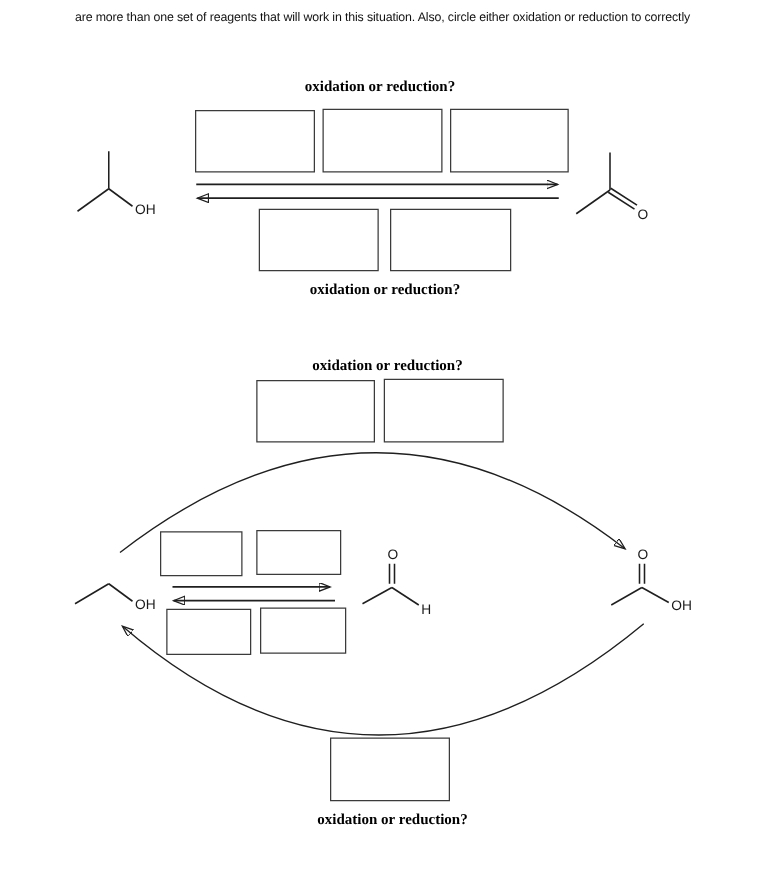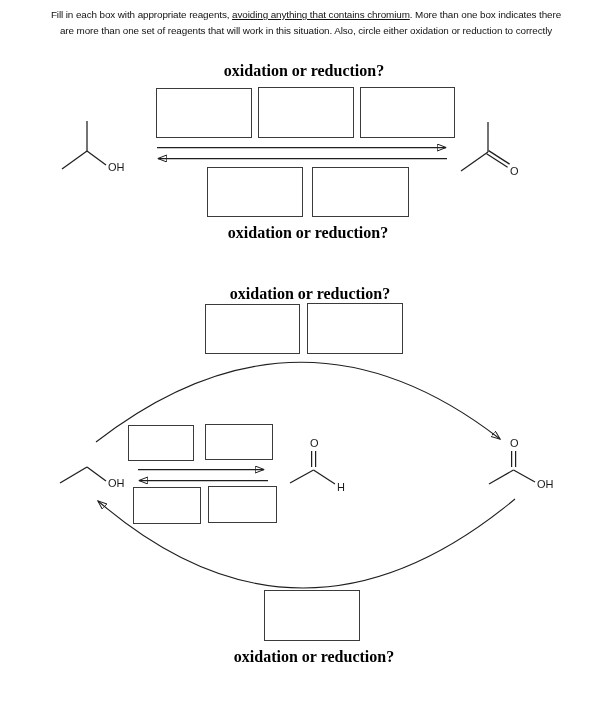--- a/index.html
+++ b/index.html
@@ -9,42 +9,41 @@
   }
   .header{position:absolute;top:7px;left:0;width:612px;}
   .hline{
     text-align:center;white-space:nowrap;font-size:9.9px;letter-spacing:-0.1px;
     line-height:16.4px;color:#111;
   }
   .u{text-decoration:underline;}
   .prompt{
     position:absolute;transform:translateX(-50%);white-space:nowrap;
     font-family:"Liberation Serif","DejaVu Serif",serif;font-weight:bold;
-    font-size:16px;color:#000;
+    font-size:12px;color:#000;
   }
   .abox{
     position:absolute;box-sizing:border-box;background:#ffffff;
     border:1.4px solid #3b3b3b;
   }
   svg.layer{position:absolute;left:0;top:0;pointer-events:none;}
   svg.layer line, svg.layer path{stroke:#1f1f1f;fill:none;}
   svg.layer .bond{stroke-width:1.25;}
   svg.layer .arrow{stroke-width:1.25;}
   svg.layer .arc{stroke-width:1.1;}
   svg.layer text{
     font-family:"Liberation Sans",sans-serif;font-size:11px;fill:#1a1a1a;stroke:none;
   }
 </style>
 </head>
 <body>
 
 <div class="sheet">
 
   <div class="header">
-    <div class="hline"><span>Fill in each box with appropriate reagents, </span><span class="u">avoiding anything that contains chromium</span><span>.  More than one box indicates there</span></div>
     <div class="hline">are more than one set of reagents that will work in this situation.  Also, circle either oxidation or reduction to correctly</div>
   </div>
 
   <div class="prompt" style="left:304px;top:62px;">oxidation or reduction?</div>
   <div class="prompt" style="left:308px;top:224px;">oxidation or reduction?</div>
   <div class="prompt" style="left:310px;top:285px;">oxidation or reduction?</div>
   <div class="prompt" style="left:314px;top:648px;">oxidation or reduction?</div>
 
   <div class="abox" style="left:156px;top:88px;width:96px;height:50px;"></div>
   <div class="abox" style="left:258px;top:87px;width:96px;height:51px;"></div>

